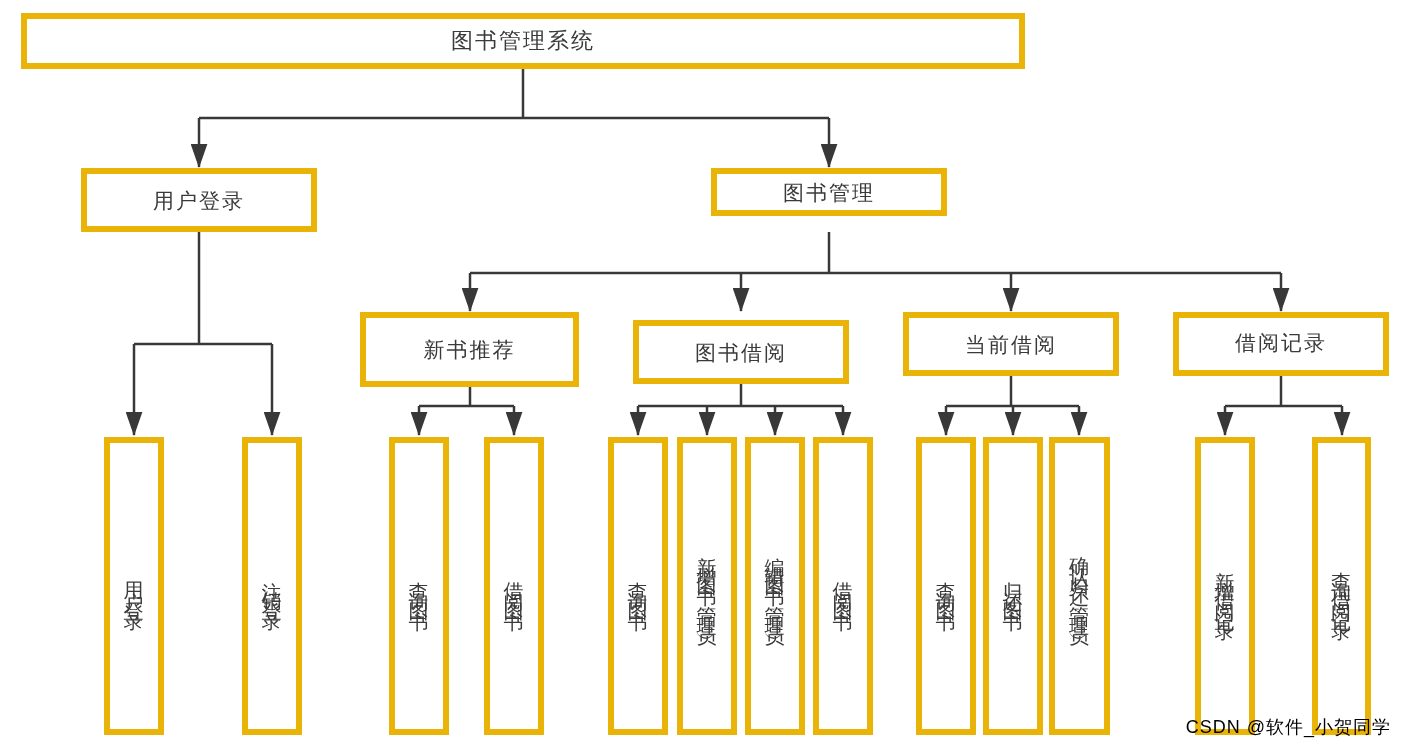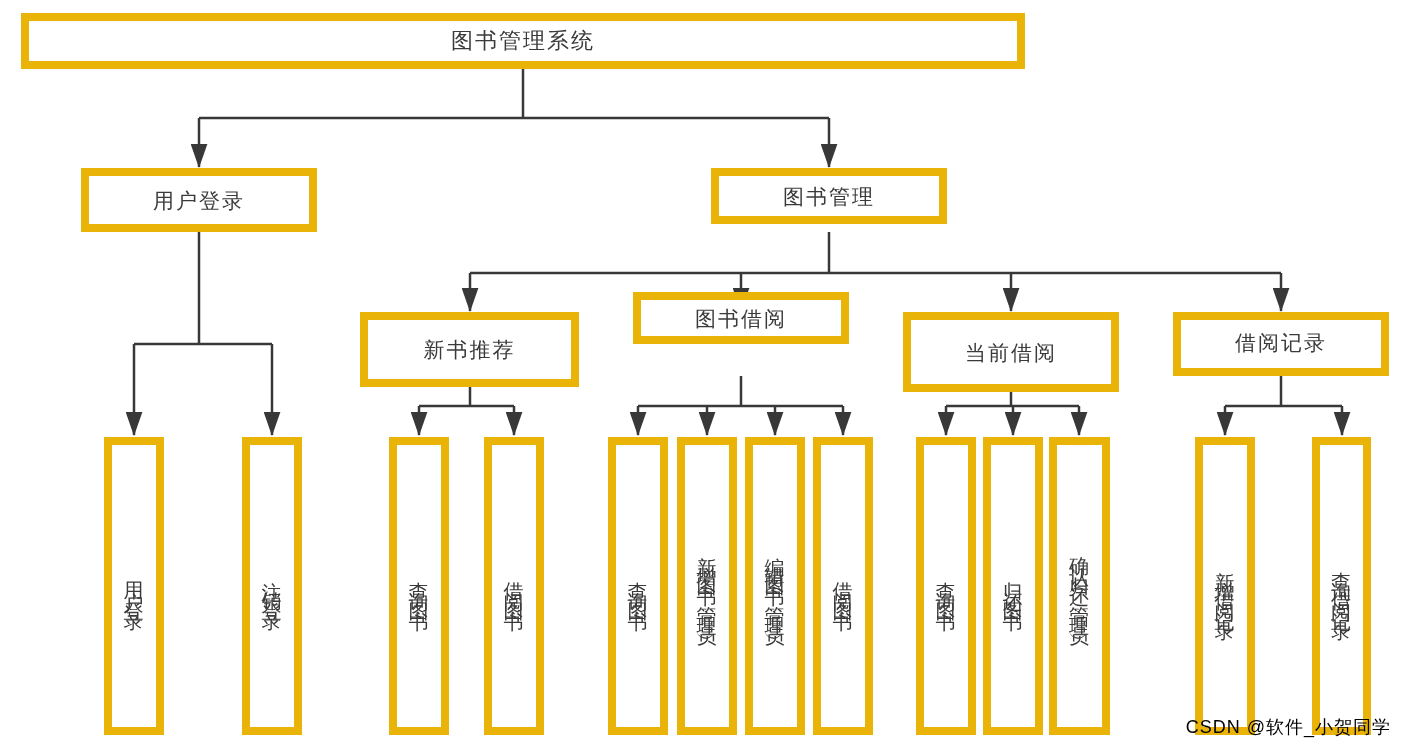--- a/index.html
+++ b/index.html
@@ -18,21 +18,21 @@
   .connectors {
     position: absolute;
     left: 0; top: 0;
     width: 1405px; height: 747px;
     z-index: 1;
   }
   .node {
     position: absolute;
     box-sizing: border-box;
     background: #ffffff;
-    border: 8px solid #eab308;
+    border: 6px solid #eab308;
     color: #3a3a3a;
     display: flex;
     align-items: center;
     justify-content: center;
     z-index: 2;
     line-height: 1;
   }
   .node.h { 
     font-size: 21px;
     letter-spacing: 2px;
@@ -124,25 +124,25 @@
         <path d="M1225 406 H1342"></path>
         <path d="M1225 406 V435" marker-end="url(#arrow)"></path>
         <path d="M1342 406 V435" marker-end="url(#arrow)"></path>
       </g>
     </g>
   </svg>
 
   <div class="node h root" style="left:21px; top:13px; width:1004px; height:56px;">图书管理系统</div>
 
   <div class="node h" style="left:81px; top:168px; width:236px; height:64px;">用户登录</div>
-  <div class="node h" style="left:711px; top:168px; width:236px; height:56px;">图书管理</div>
+  <div class="node h" style="left:711px; top:168px; width:236px; height:48px;">图书管理</div>
 
   <div class="node h" style="left:360px; top:312px; width:219px; height:75px;">新书推荐</div>
-  <div class="node h" style="left:633px; top:292px; width:216px; height:52px;">图书借阅</div>
-  <div class="node h" style="left:903px; top:312px; width:216px; height:80px;">当前借阅</div>
+  <div class="node h" style="left:633px; top:320px; width:216px; height:64px;">图书借阅</div>
+  <div class="node h" style="left:903px; top:312px; width:216px; height:64px;">当前借阅</div>
   <div class="node h" style="left:1173px; top:312px; width:216px; height:64px;font-family:Liberation Mono, monospace;">借阅记录</div>
 
   <div class="node leaf" style="left:104px; top:437px; width:60px; height:298px;">
     <span class="vtext">用户登录</span>
   </div>
   <div class="node leaf" style="left:242px; top:437px; width:60px; height:298px;">
     <span class="vtext">注销登录</span>
   </div>
 
   <div class="node leaf" style="left:389px; top:437px; width:60px; height:298px;">

